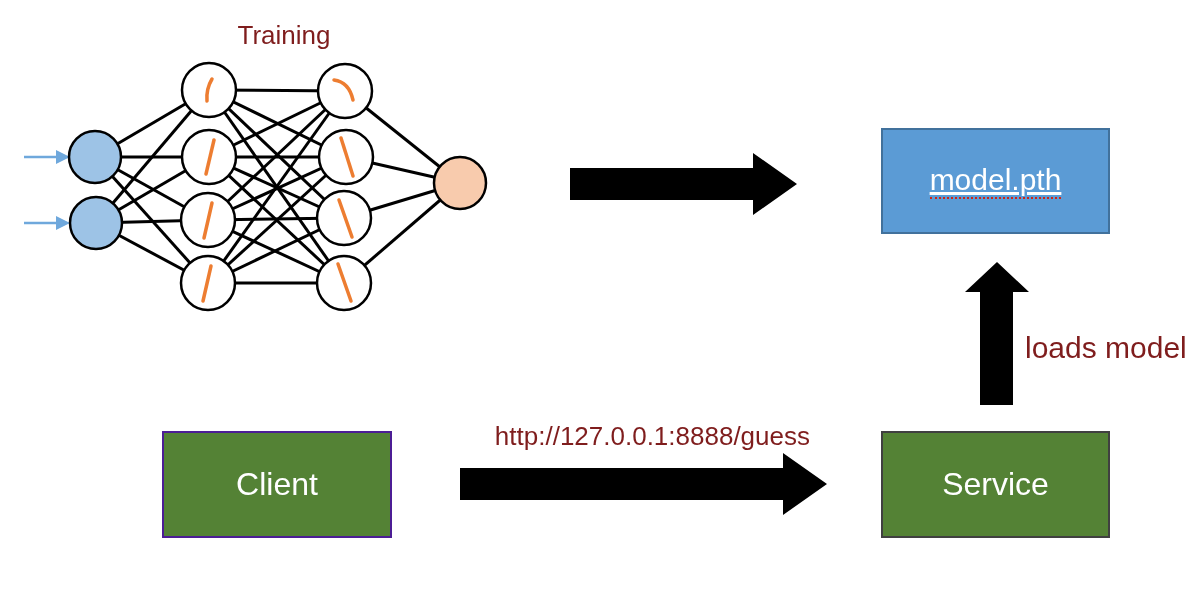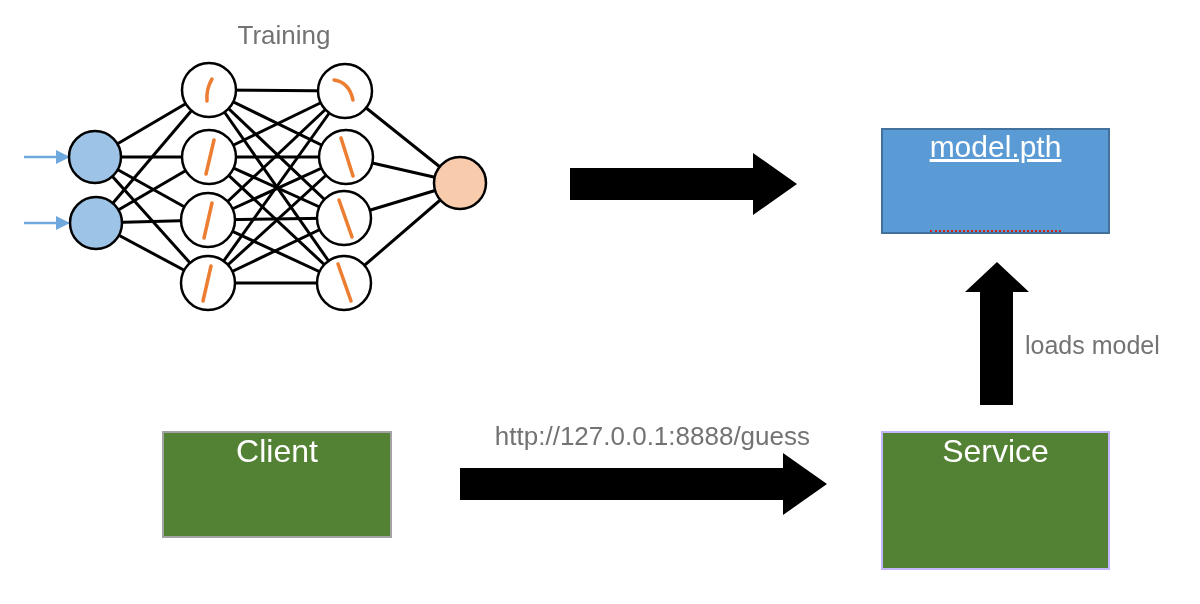--- a/index.html
+++ b/index.html
@@ -15,28 +15,29 @@
     background: #ffffff;
     overflow: hidden;
   }
   svg.layer {
     position: absolute;
     left: 0; top: 0;
     width: 1200px; height: 604px;
   }
   .label {
     position: absolute;
-    color: #737373;
+    color: #7f1d1d;
     font-size: 25px;
     white-space: nowrap;
   }
   .label.center { text-align: center; }
   .shape-box {
     position: absolute;
     display: flex;
+    align-items: center;
     justify-content: center;
     color: #ffffff;
     box-sizing: border-box;
   }
   #model-box {
     left: 881px; top: 128px;
     width: 229px; height: 106px;
     background: #5B9BD5;
     border: 2px solid #41719C;
     font-size: 30px;
@@ -44,34 +45,34 @@
   #model-box .model-text {
     text-decoration: underline;
     border-bottom: 2px dotted #d02416;
     padding-bottom: 1px;
     line-height: 1.1;
   }
   #client-box {
     left: 162px; top: 431px;
     width: 230px; height: 107px;
     background: #548235;
-    border: 2px solid #a3a3a3;
+    border: 2px solid #4c1d95;
     font-size: 32px;
   }
   #service-box {
     left: 881px; top: 431px;
-    width: 229px; height: 139px;
+    width: 229px; height: 107px;
     background: #548235;
-    border: 2px solid #c4b5fd;
+    border: 2px solid #404040;
     font-size: 32px;
   }
   #training-label   { left: 199px; top: 20px;  width: 170px; font-size: 26px; }
   #saves-label      { left: 569px; top: 127px; width: 190px; font-size: 25px; }
   #http-label       { left: 450px; top: 421px; width: 360px; font-size: 26px; text-align: right; }
-  #loads-label      { left: 1025px; top: 331px; font-size: 25px; }
+  #loads-label      { left: 1025px; top: 331px; font-size: 30px; }
 </style>
 </head>
 <body>
 
 <div id="canvas">
 
   <svg class="layer" viewBox="0 0 1200 604" aria-hidden="true">
 
     <g stroke="#6FA8DC" fill="#6FA8DC">
       <line x1="24" y1="157" x2="56" y2="157" stroke-width="2.5"></line>

